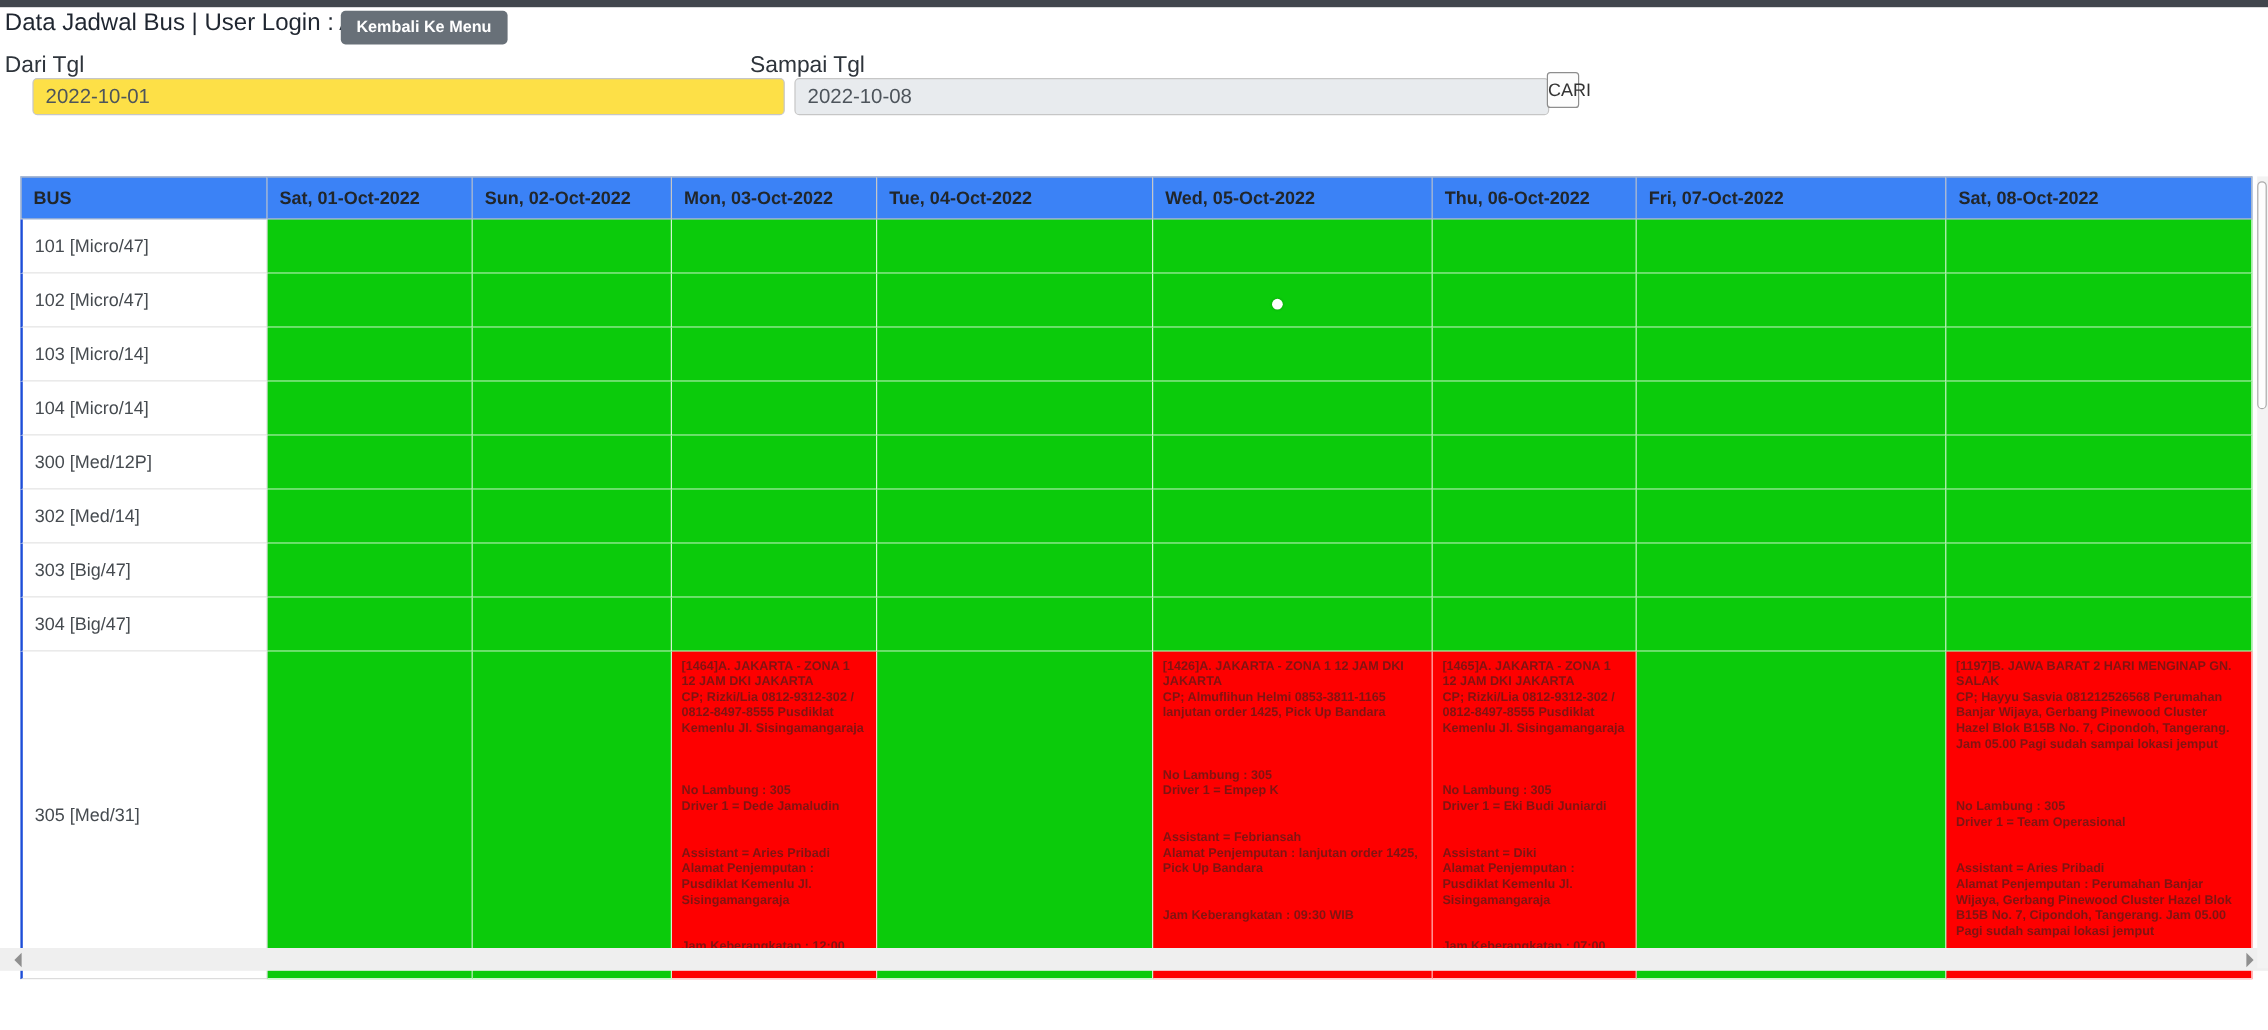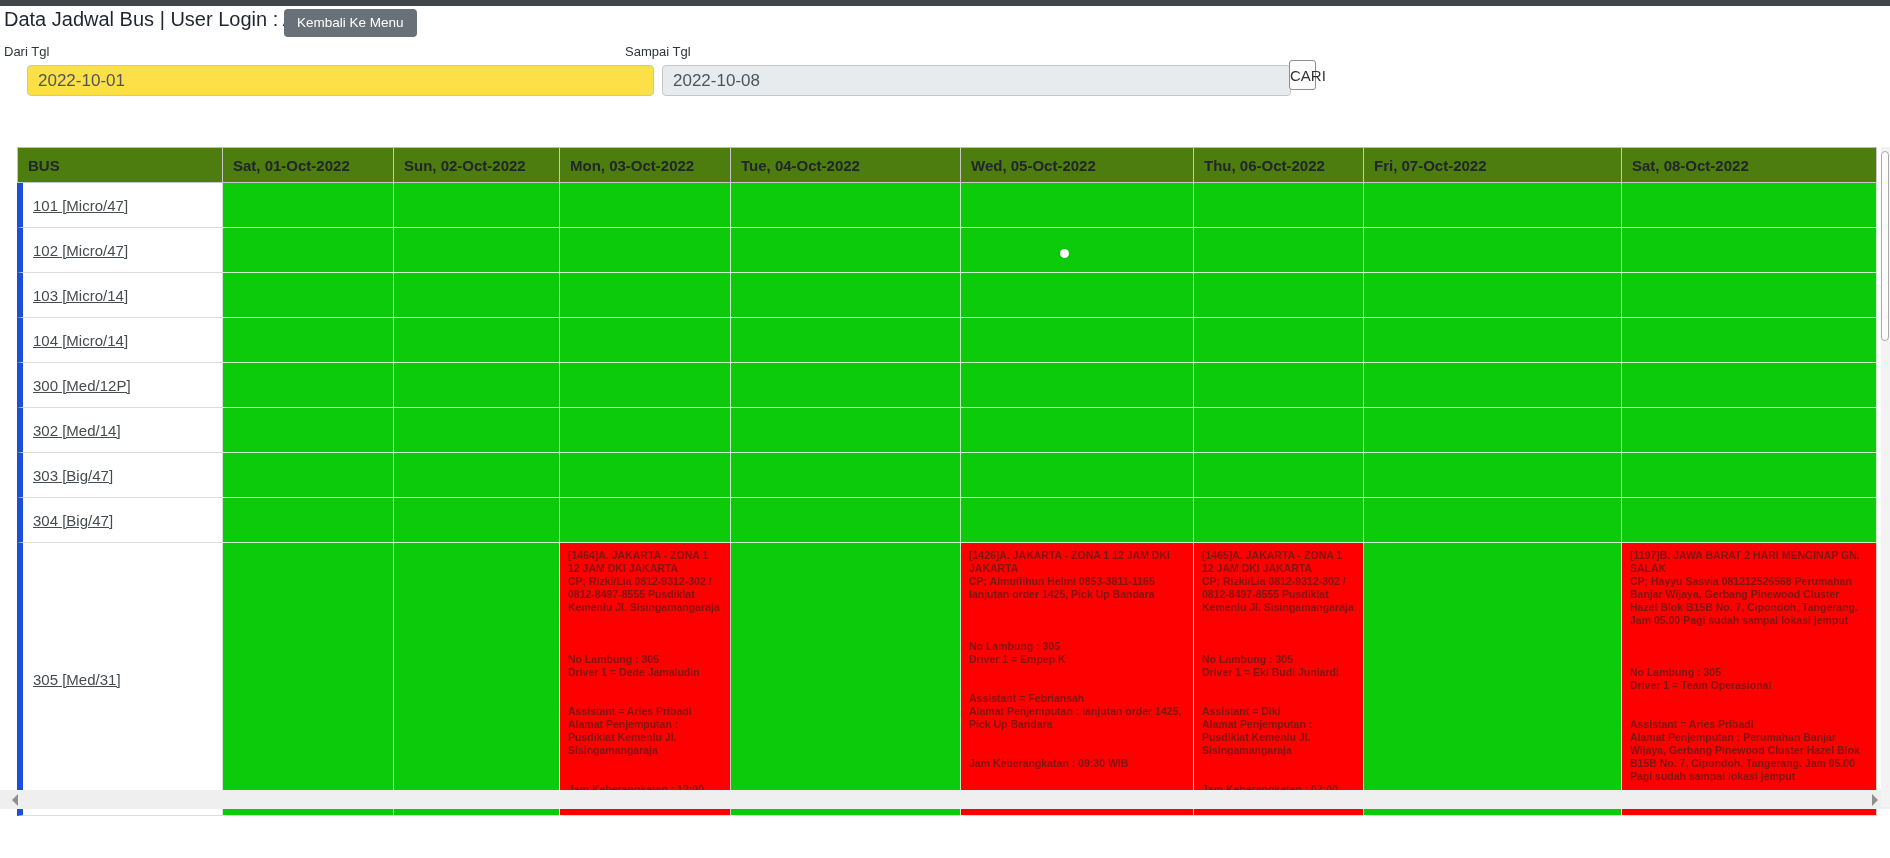--- a/index.html
+++ b/index.html
@@ -4,45 +4,45 @@
 <style>
   * { margin:0; padding:0; box-sizing:border-box; }
   html,body { width:1890px; height:858px; background:#ffffff; overflow:hidden;
               font-family:"Liberation Sans","DejaVu Sans",sans-serif; }
 
   .topbar { position:absolute; left:0; top:0; width:1890px; height:6px; background:var(--topbar,#41464d); }
 
   .page-title { position:absolute; left:4px; top:8px; font-size:20px; color:#1f2630; }
 
   .back-btn { position:absolute; left:284px; top:9px; height:28px; line-height:28px; padding:0 13px;
-              background:var(--button-gray,#687078); color:#ffffff; font-size:13.5px; font-weight:normal;
+              background:var(--button-gray,#687078); color:#ffffff; font-size:13.5px; font-weight:bold;
               border:none; border-radius:4px; cursor:pointer; }
 
-  .field-label { position:absolute; top:44px; font-size:13px; color:#2e343b; }
+  .field-label { position:absolute; top:44px; font-size:19px; color:#2e343b; }
   .lbl-from { left:4px; }
   .lbl-to   { left:625px; }
 
   .date-input { position:absolute; top:65px; height:31px; border:1px solid #c6c6c6; border-radius:4px;
                 font-size:17px; color:#4d545b; padding:0 10px; font-family:inherit; }
   .inp-from { left:1px;  width:627px; background:#fde047;margin-left:26px; }
   .inp-to   { left:662px; width:629px; background:#e8ebee; }
 
   .cari-btn { position:absolute; left:1289px; top:60px; width:27px; height:30px; background:#fcfcfc;
               border:1px solid #8d8d8d; border-radius:3px; font-size:15px; color:#333; font-family:inherit; cursor:pointer; }
 
   .table-wrap { position:absolute; left:17px; top:147px; }
   table { border-collapse:separate; border-spacing:0; table-layout:fixed; }
   th, td { overflow:hidden; }
-  th { height:36px; background:#4d7c0f; font-size:15px; font-weight:bold; color:#21262b; text-align:left;
+  th { height:36px; background:#3b82f6; font-size:15px; font-weight:bold; color:#21262b; text-align:left;
        padding:0 0 0 10px; border-top:1px solid #bdbdbd; border-right:1px solid #c6c6c6; border-bottom:1px solid #c6c6c6; }
   th:first-child { border-left:1px solid #c6c6c6; }
   tbody tr { height:45px; }
   tbody tr.tall { height:247px; }
   td.label { background:#ffffff; font-size:15px; color:#464b50; padding-left:10px;
-             border-right:1px solid #dcdcdc; border-bottom:1px solid #dcdcdc; border-left:6px solid #1d4ed8;text-decoration:underline; }
+             border-right:1px solid #dcdcdc; border-bottom:1px solid #dcdcdc; border-left:2px solid #1d4ed8; }
   td.avail  { background:var(--available-green,#0bcb0b); border-right:1px solid rgba(255,255,255,0.8);
               border-bottom:1px solid rgba(255,255,255,0.8); }
   td.booked { background:var(--booked-red,#fe0000); color:var(--booked-text,#7f1412);
               border-right:1px solid rgba(255,255,255,0.8); border-bottom:1px solid rgba(255,255,255,0.8);
               vertical-align:top; padding:6px 8px; font-size:10.5px; font-weight:bold; line-height:13px;
               white-space:pre-wrap; }
 
   .hscrollbar { position:absolute; left:0; top:790px; width:1890px; height:19px; background:#efefef; }
   .arrow { position:absolute; top:4px; width:0; height:0; border:6px solid transparent; }
   .arrow-left  { left:12px;  border-right-color:#8f8f8f; border-left-width:0; }

